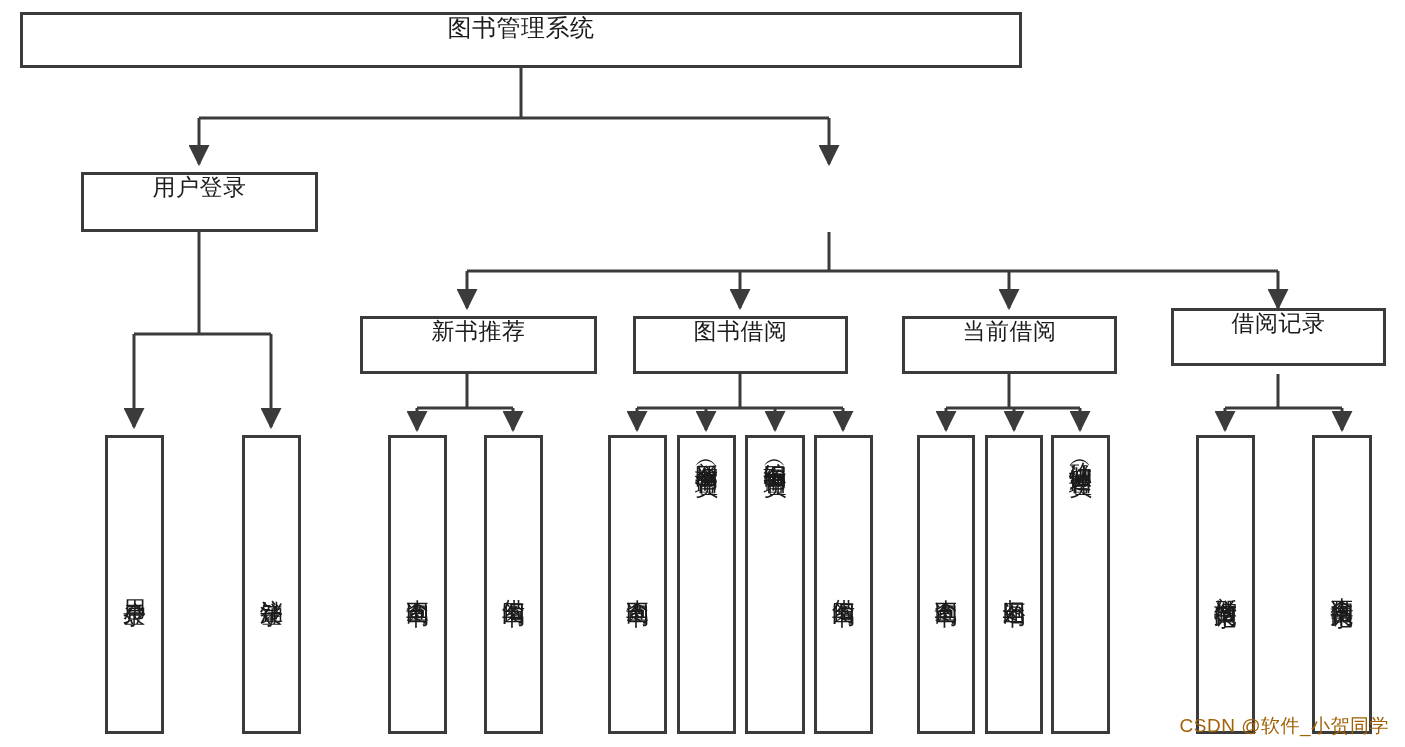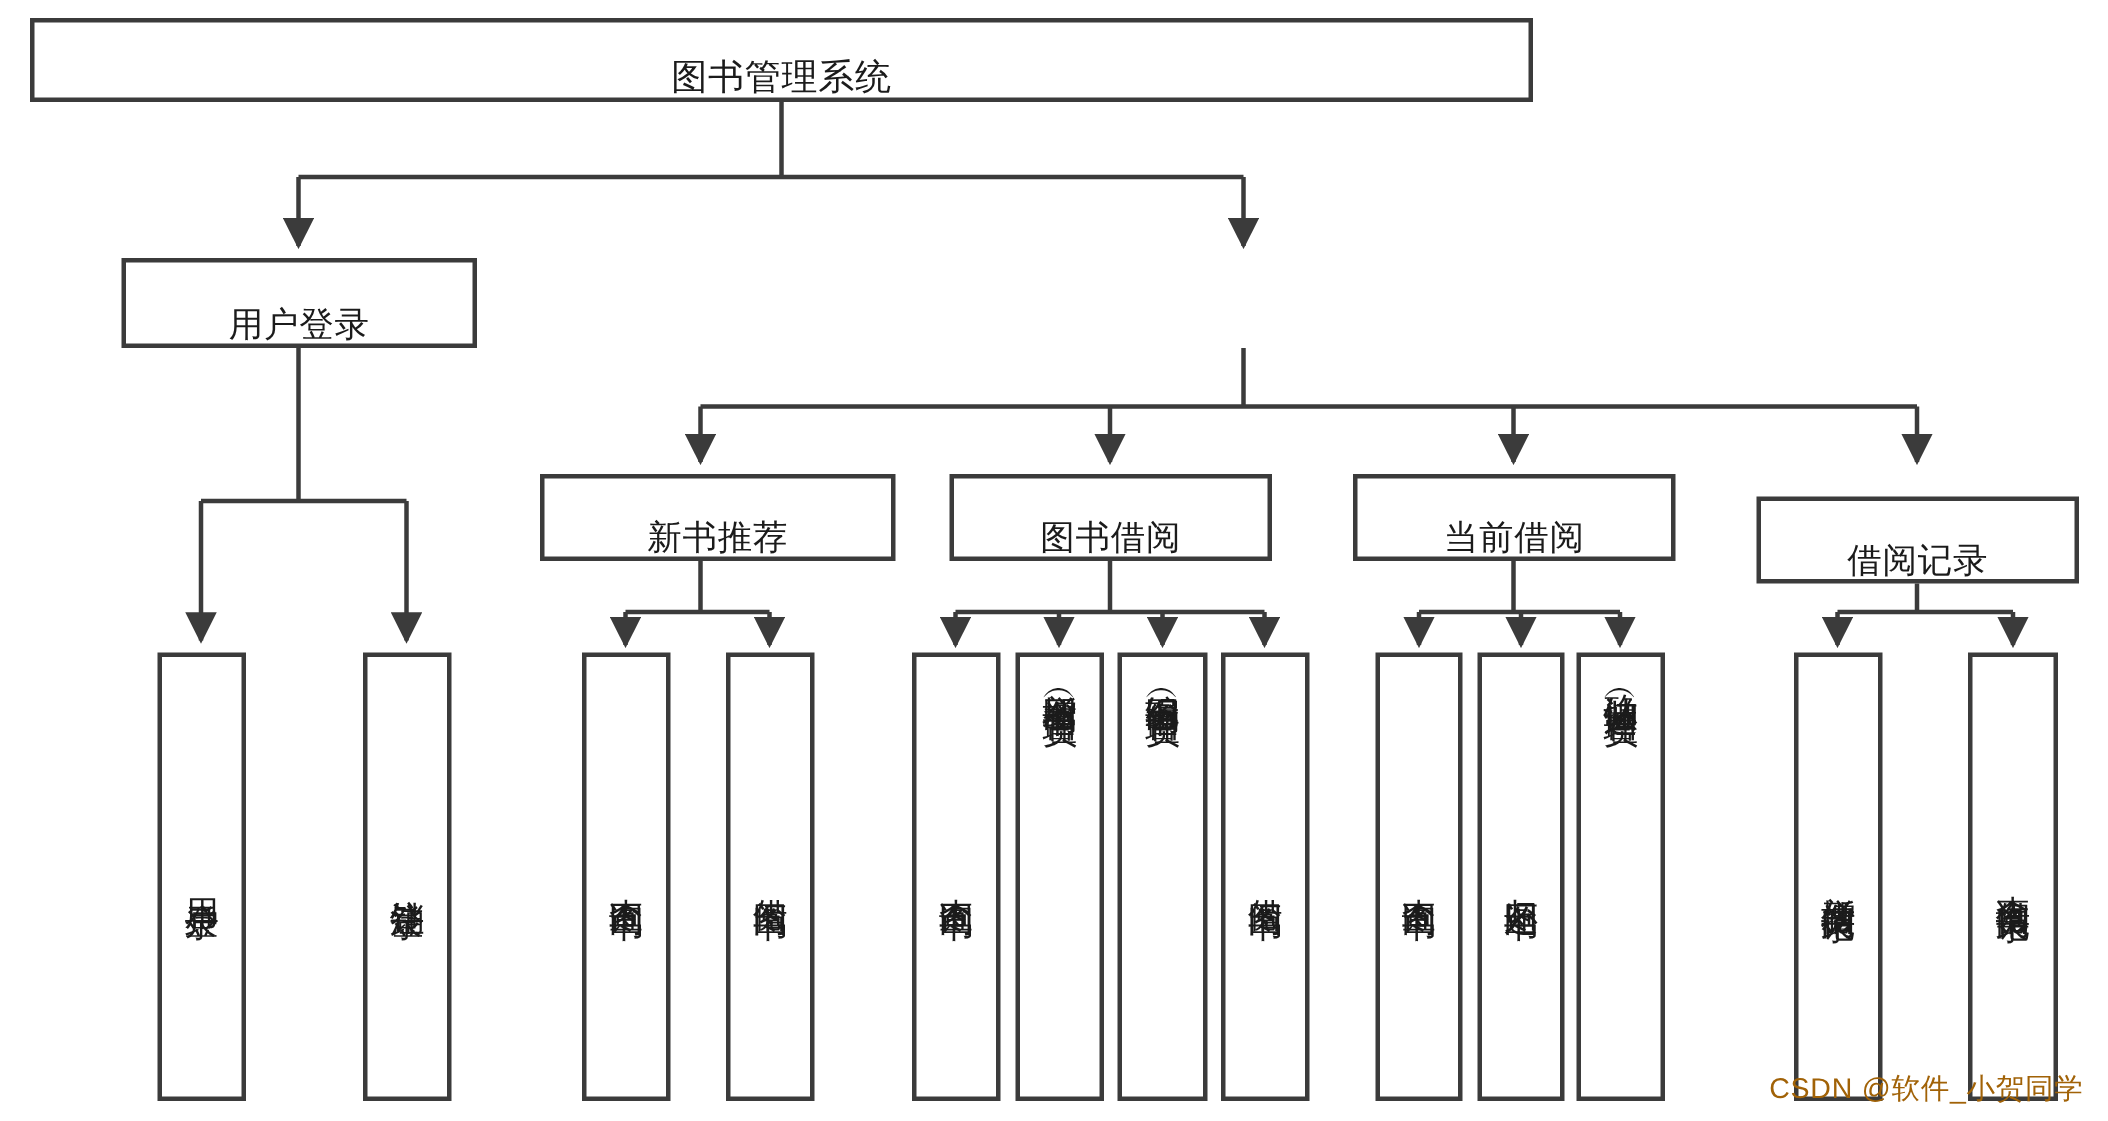--- a/index.html
+++ b/index.html
@@ -26,21 +26,21 @@
     height: 747px;
     pointer-events: none;
   }
   .node {
     position: absolute;
     box-sizing: border-box;
     border: 3px solid #3b3b3b;
     background: #ffffff;
     color: #1b1b1b;
     display: flex;
-    align-items: flex-end;
+    align-items: flex-start;
     justify-content: center;
     text-align: center;
   }
   .node-h {
     font-size: 23px;
     line-height: 1.1;
     letter-spacing: 0.5px;
     white-space: nowrap;
   }
   .node-root {
@@ -143,21 +143,21 @@
 
   <div class="node node-h" style="left:360px; top:316px; width:237px; height:58px;">
     <span>新书推荐</span>
   </div>
   <div class="node node-h" style="left:633px; top:316px; width:215px; height:58px;">
     <span>图书借阅</span>
   </div>
   <div class="node node-h" style="left:902px; top:316px; width:215px; height:58px;">
     <span>当前借阅</span>
   </div>
-  <div class="node node-h" style="left:1171px; top:331px; width:215px; height:58px;">
+  <div class="node node-h" style="left:1171px; top:308px; width:215px; height:58px;">
     <span>借阅记录</span>
   </div>
 
   <div class="node node-v center" style="left:105px; top:435px; width:59px; height:299px;">
     <span class="vtext short">用户登录</span>
   </div>
   <div class="node node-v center" style="left:242px; top:435px; width:59px; height:299px;">
     <span class="vtext short">注销登录</span>
   </div>
 

